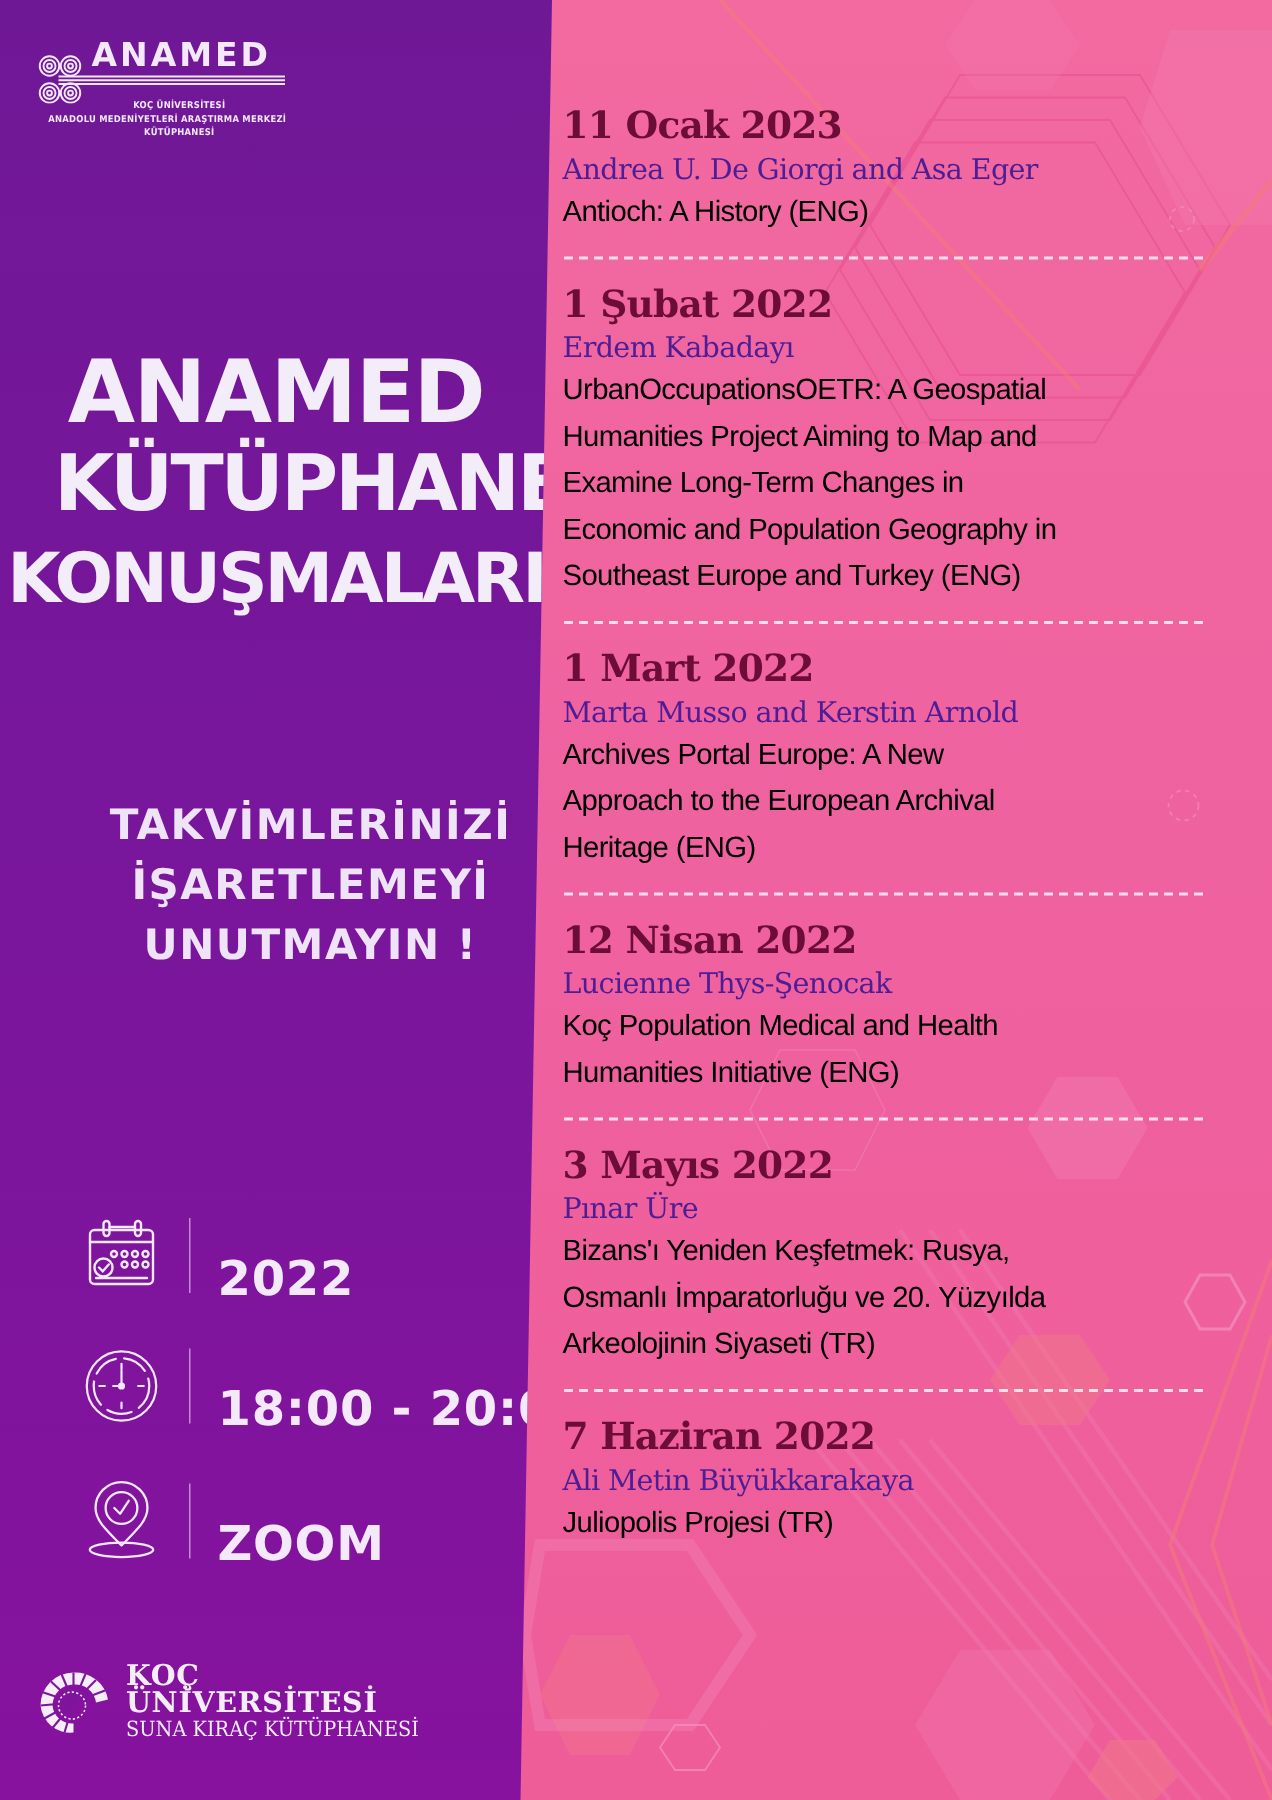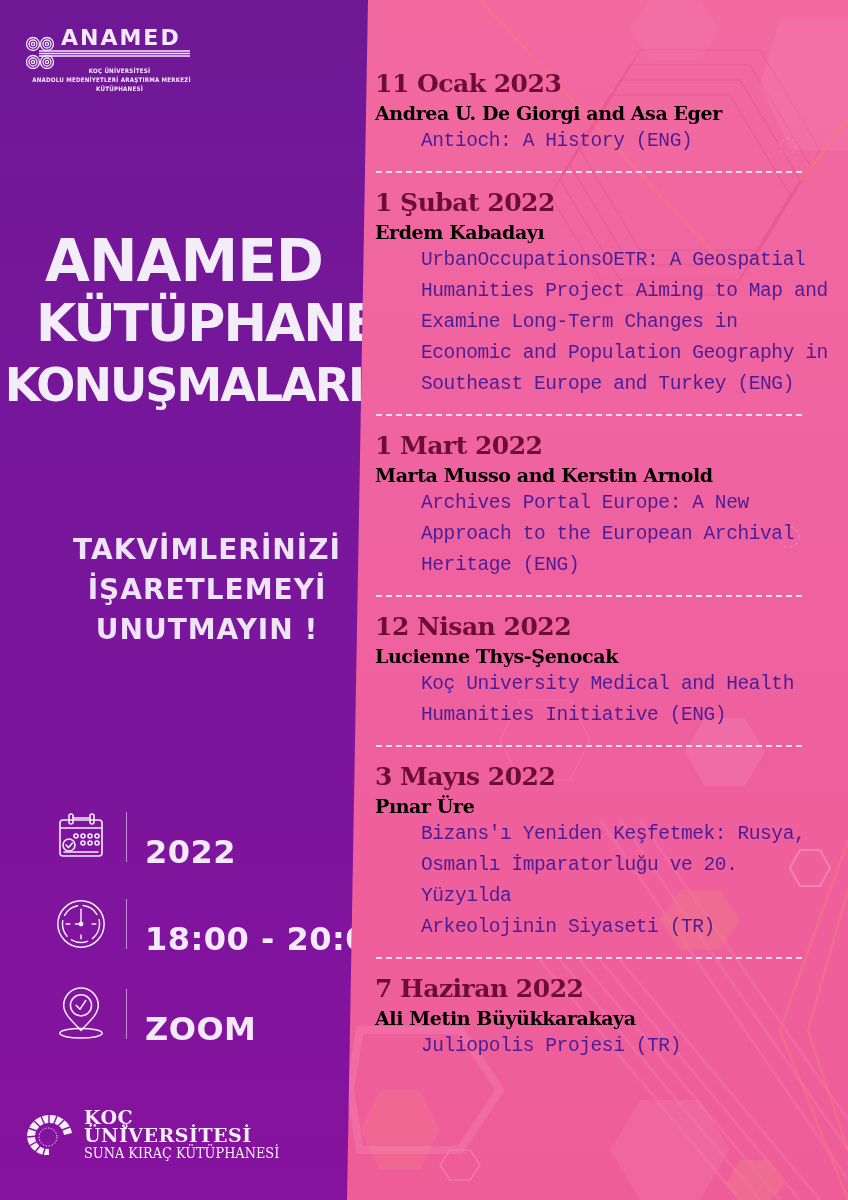--- a/index.html
+++ b/index.html
@@ -84,28 +84,27 @@
   }
 
   
   .events { position: absolute; left: 375px; top: 68px; width: 460px; }
   .event { position: relative; }
   .event .date {
     font-family: "DejaVu Serif", serif; font-weight: bold;
     color: #6b0d37; font-size: 25px; line-height: 32px; letter-spacing: -0.5px;
   }
   .event .speaker {
-    font-family: "DejaVu Serif", serif; font-weight: bold;
-    color: #000000; font-size: 19px; line-height: 26px; letter-spacing: -0.4px;
+    font-family: "DejaVu Serif", serif; font-weight: normal;
+    color: #4c1d95; font-size: 19px; line-height: 26px; letter-spacing: -0.4px;
   }
   .event .talk {
-    font-family: Liberation Mono, monospace; font-weight: normal;
-    color: #4c1d95; font-size: 19.5px; line-height: 31px; letter-spacing: -0.4px;
+    font-family: Liberation Sans, sans-serif; font-weight: normal;
+    color: #000000; font-size: 19.5px; line-height: 31px; letter-spacing: -0.4px;
     white-space: pre-line;
-    margin-left: 46px;
   }
   .sep {
     height: 2px; width: 428px; margin: 14px 0 14px 1px;
     background-image: linear-gradient(90deg, rgba(255,235,244,0.9) 0 6px, transparent 6px 10px);
     background-size: 10px 2px; background-repeat: repeat-x;
   }
 </style>
 </head>
 <body>
 
@@ -309,21 +308,21 @@
     <div class="speaker">Marta Musso and Kerstin Arnold</div>
     <div class="talk">Archives Portal Europe: A New
 Approach to the European Archival
 Heritage (ENG)</div>
   </div>
   <div class="sep"></div>
 
   <div class="event">
     <div class="date">12 Nisan 2022</div>
     <div class="speaker">Lucienne Thys-Şenocak</div>
-    <div class="talk">Koç University Medical and Health
+    <div class="talk">Koç Population Medical and Health
 Humanities Initiative (ENG)</div>
   </div>
   <div class="sep"></div>
 
   <div class="event">
     <div class="date">3 Mayıs 2022</div>
     <div class="speaker">Pınar Üre</div>
     <div class="talk">Bizans'ı Yeniden Keşfetmek: Rusya,
 Osmanlı İmparatorluğu ve 20. Yüzyılda
 Arkeolojinin Siyaseti (TR)</div>

